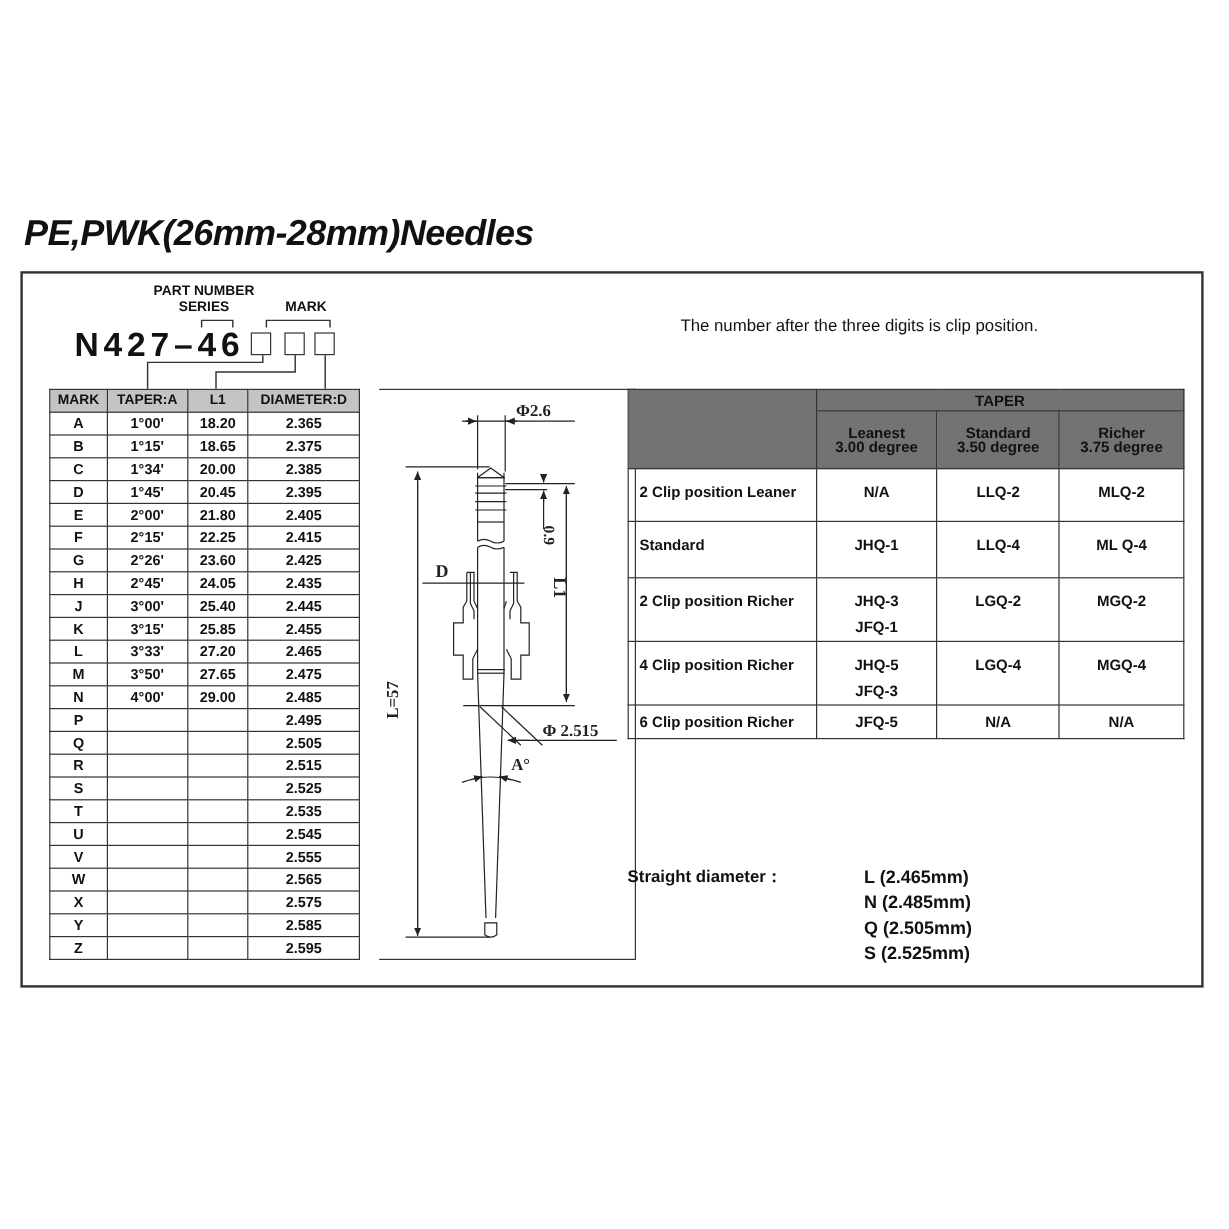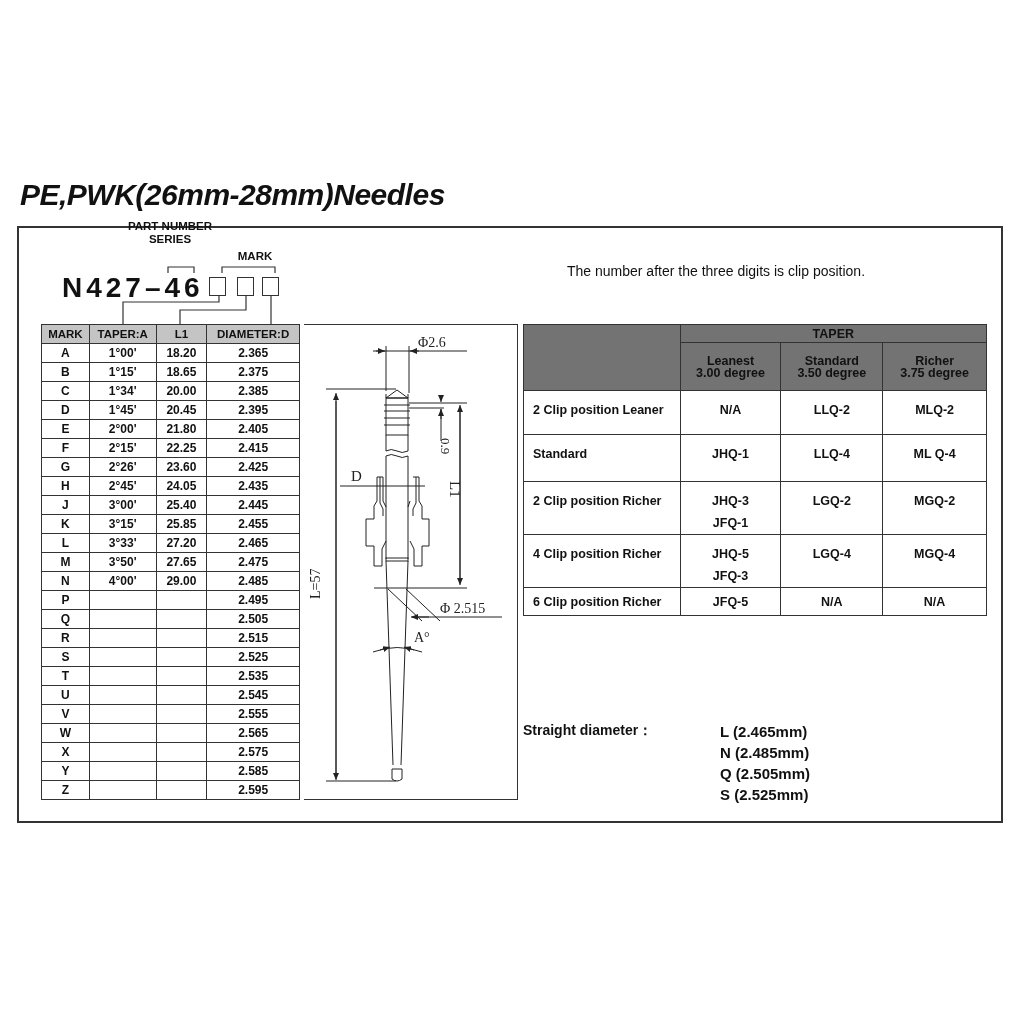--- a/index.html
+++ b/index.html
@@ -12,21 +12,21 @@
   .pn-label { font-size: 11.5px; font-weight: bold; text-align: center; line-height: 13px; }
   #pn-code { left: 62px; top: 272px; font-size: 28px; font-weight: bold; letter-spacing: 4px; }
   .mark-box { width: 17px; height: 19px; border: 1.3px solid #333; box-sizing: border-box; }
 
   table.grid { border-collapse: collapse; position: absolute; }
   table.grid td, table.grid th { border: 1.3px solid #333; padding: 0; text-align: center; font-weight: bold; }
   #mark-table { left: 41px; top: 324px; width: 259px; font-size: 12px; }
   #mark-table th { background: #c4c4c4; height: 18px; font-size: 11.5px; }
   #mark-table td { height: 18px; }
 
-  #diagram-box { left: 304px; top: 324px; width: 214px; height: 476px; border: 1.3px solid #333; box-sizing: border-box; border-left: none; }
+  #diagram-box { left: 316px; top: 324px; width: 214px; height: 476px; border: 1.3px solid #333; box-sizing: border-box; border-left: none; font-weight: bold; }
 
   #note { left: 520px; top: 262px; width: 470px; font-size: 14px; line-height: 19px; font-weight: 500; }
   #note .l1 { padding-left: 7px; }
   #note .l2 { padding-left: 47px; }
   #note b { font-weight: bold; }
 
   #taper-table { left: 523px; top: 324px; width: 464px; font-size: 12.5px; }
   #taper-table th { background: #737373; font-size: 12.5px; line-height: 12px; }
   #taper-table td { vertical-align: top; padding-top: 8px; line-height: 22px; }
   #taper-table td.rowlabel { text-align: left; padding-left: 9px; }
@@ -34,21 +34,21 @@
   #straight { left: 523px; top: 722px; font-size: 14px; font-weight: bold; }
   #straight-values { left: 720px; top: 721px; font-size: 15px; font-weight: bold; line-height: 21px; }
 </style>
 </head>
 <body>
 
 <div id="title" class="abs">PE,PWK(26mm-28mm)Needles</div>
 
 <div id="frame" class="abs"></div>
 
-<div class="abs pn-label" style="left:120px; top:220px; width:100px;">
+<div class="abs pn-label" style="left:120px; top:237px; width:100px;">
   <div>PART NUMBER</div>
   <div>SERIES</div>
 </div>
 <div class="abs pn-label" style="left:230px; top:250px; width:50px;">MARK</div>
 <div id="pn-code" class="abs">N427–46</div>
 
 <div class="abs mark-box" style="left:209px; top:277px;"></div>
 <div class="abs mark-box" style="left:237px; top:277px;"></div>
 <div class="abs mark-box" style="left:262px; top:277px;"></div>
 

